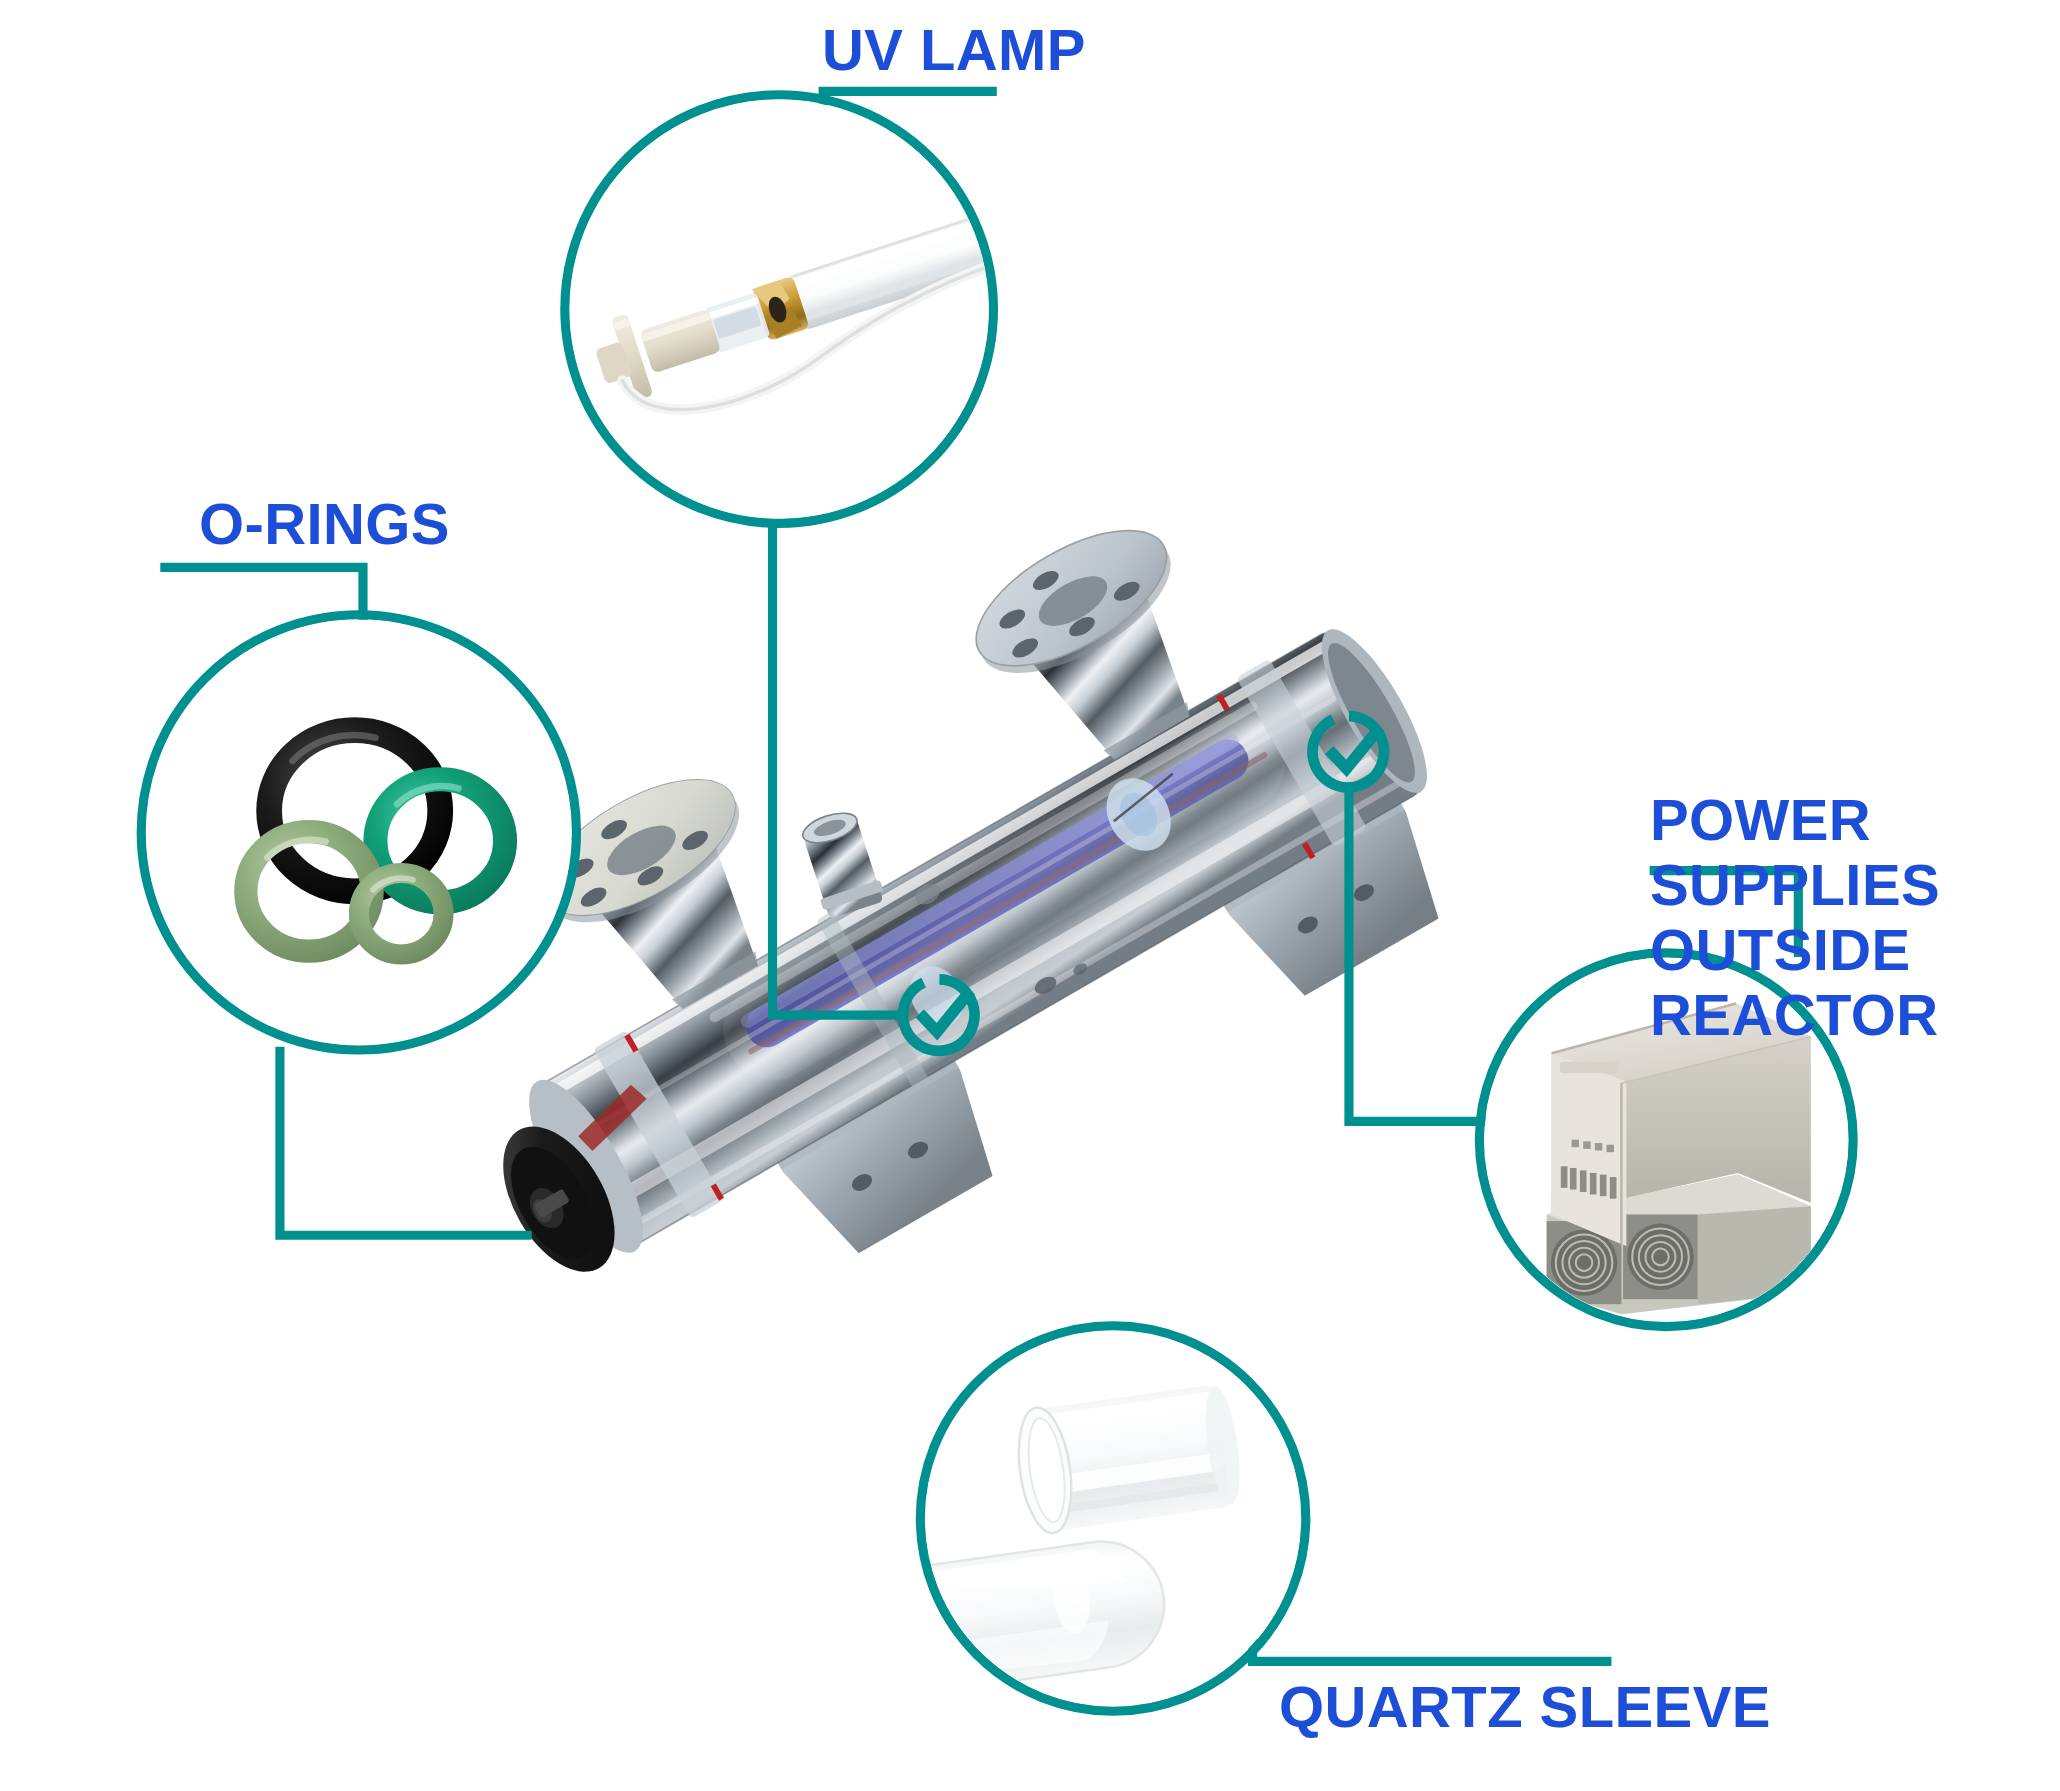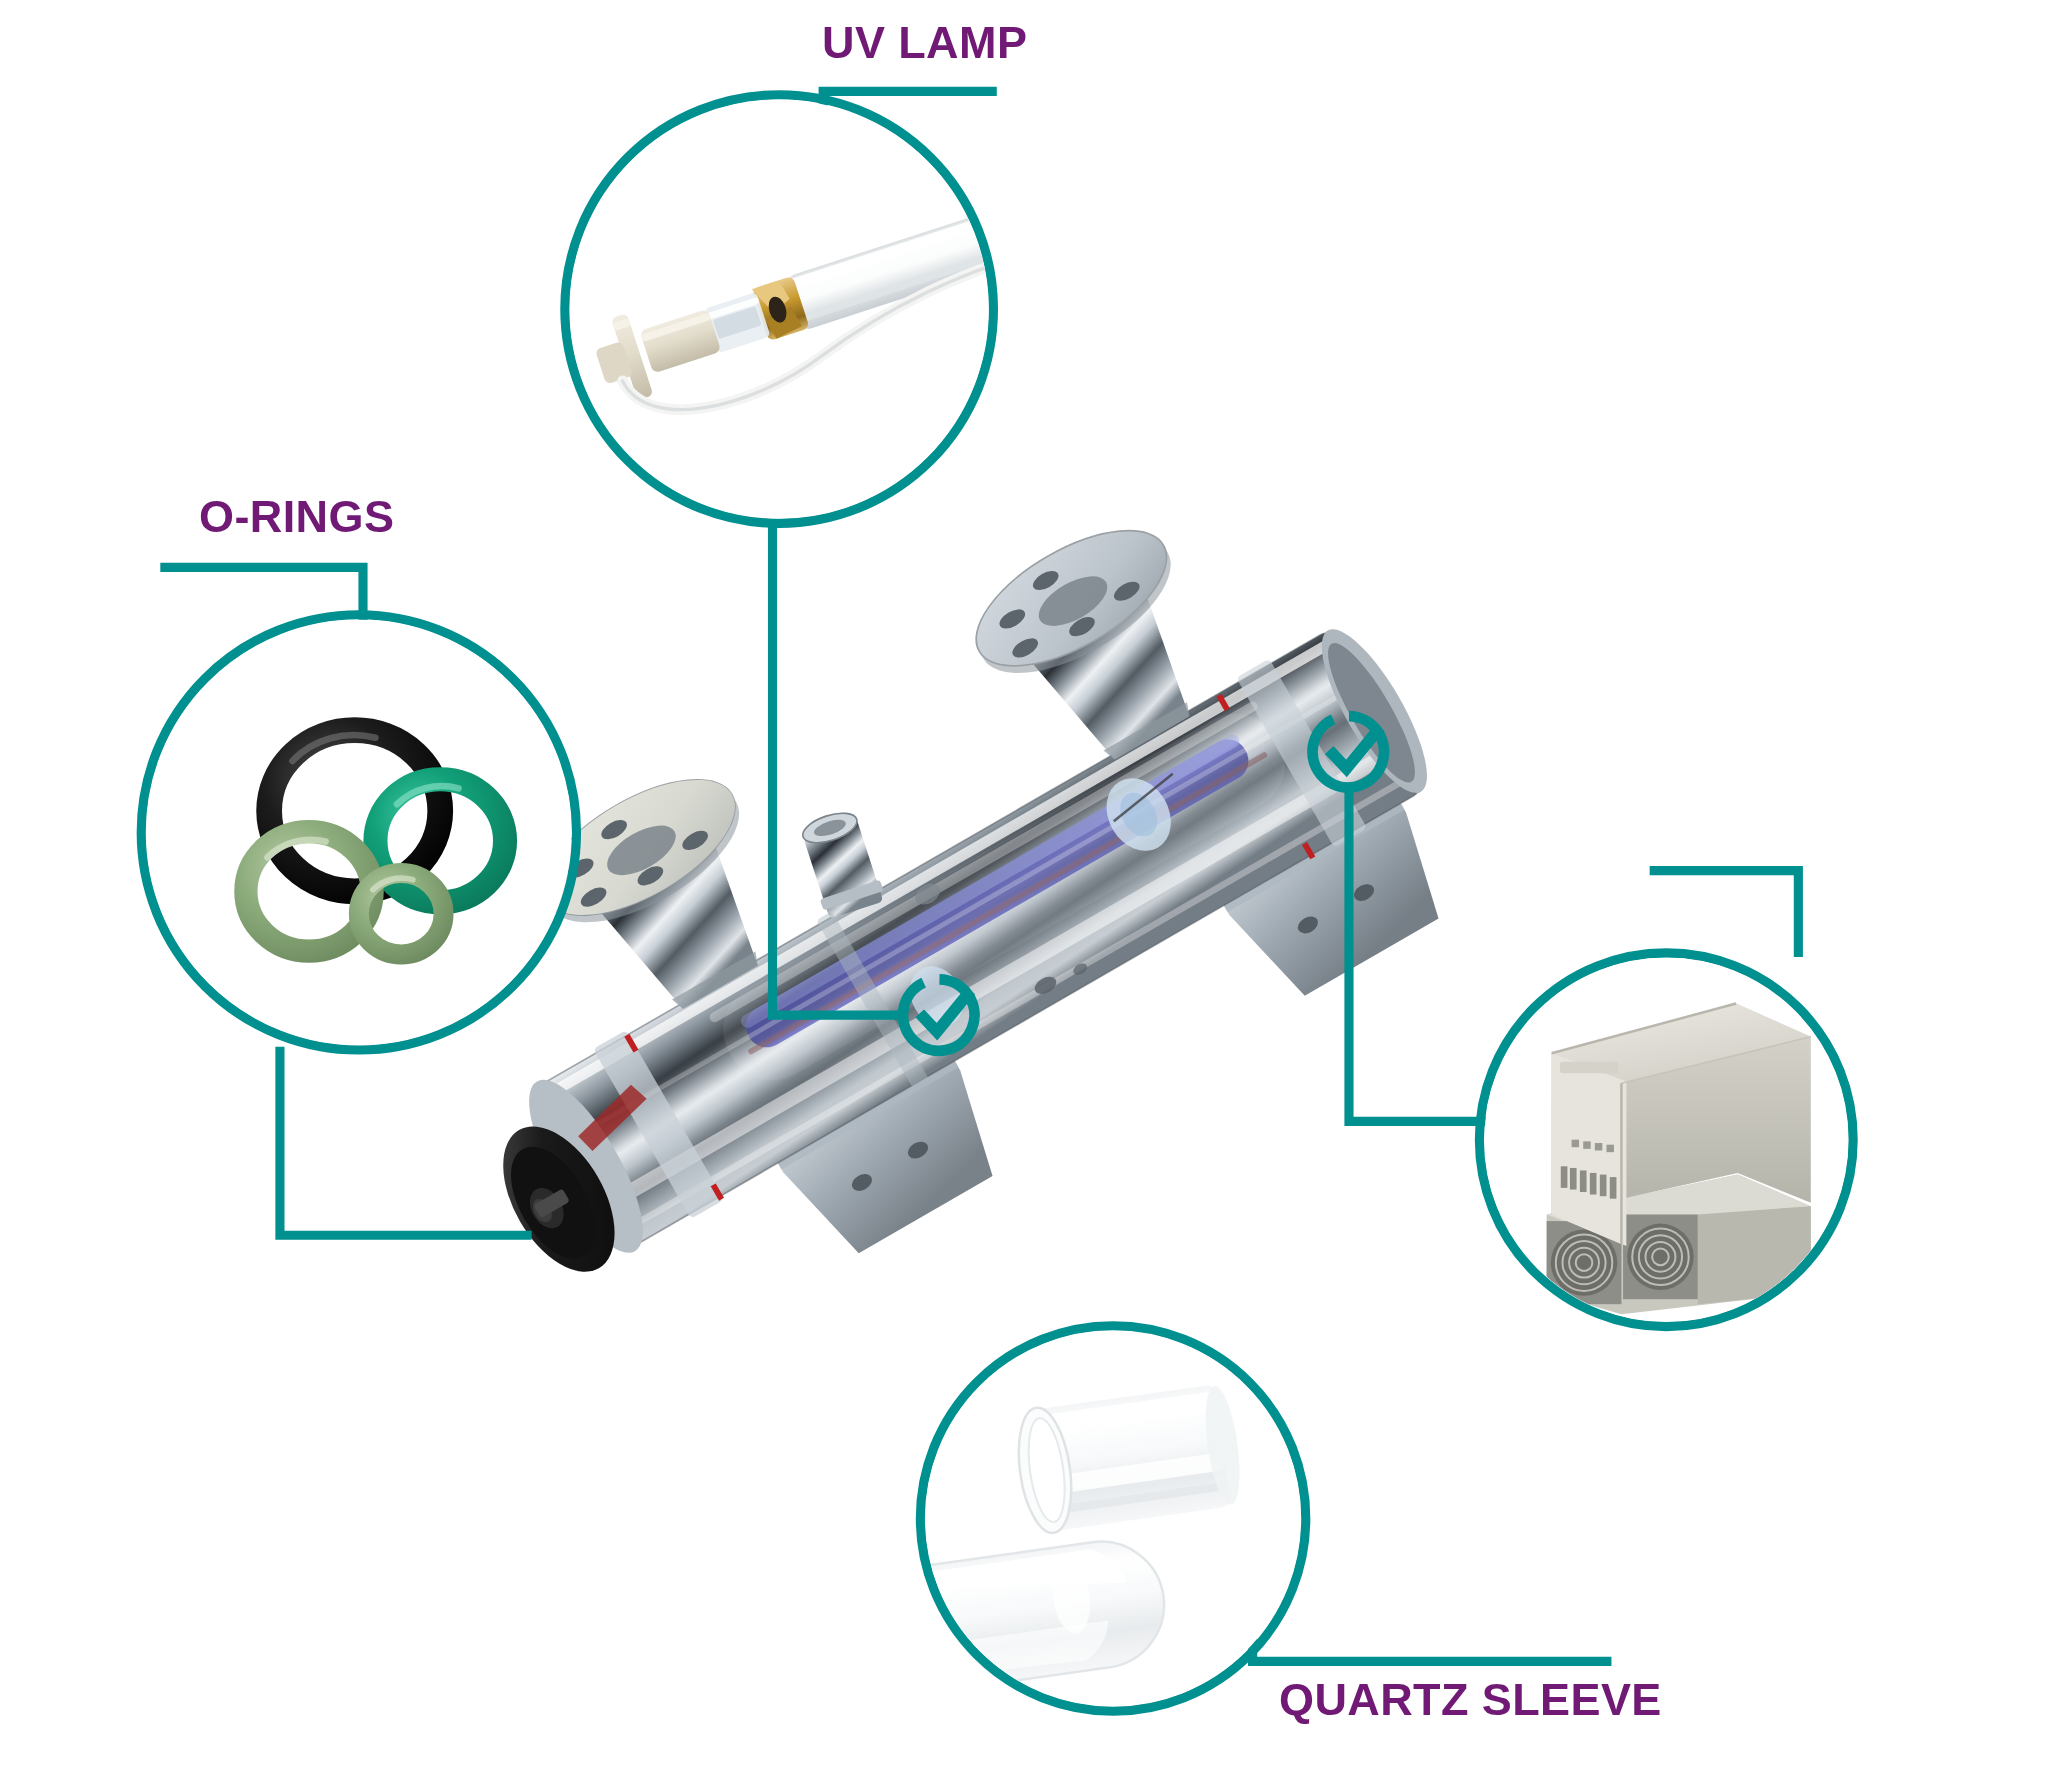--- a/index.html
+++ b/index.html
@@ -18,24 +18,24 @@
     position: absolute;
     left: 0; top: 0;
     width: 2060px;
     height: 1791px;
     background: #ffffff;
   }
   .callout-label {
     position: absolute;
     font-family: "Liberation Sans", sans-serif;
     font-weight: bold;
-    font-size: 45px;
+    font-size: 58px;
     letter-spacing: 0.4px;
     line-height: 1.12;
-    color: #701a75;
+    color: #1d4ed8;
     white-space: pre-line;
   }
   svg.overlay {
     position: absolute;
     left: 0; top: 0;
     width: 2060px;
     height: 1791px;
     pointer-events: none;
   }
 </style>
@@ -470,17 +470,19 @@
     <g>
       <path d="M1624 862 A 43 43 0 1 1 1605 866" fill="none" stroke="#00908f" stroke-width="13" stroke-linecap="butt"></path>
       <path d="M1605 908 L1621 925 L1657 881" fill="none" stroke="#00908f" stroke-width="14" stroke-linecap="square" stroke-linejoin="miter"></path>
     </g>
   </svg>
 
   <div class="callout-label" style="left:822px; top:18.3px;">UV LAMP</div>
 
   <div class="callout-label" style="left:160px; top:492px;margin-left:39px;">O-RINGS</div>
 
+  <div class="callout-label" style="left:1650px; top:788px;">POWER SUPPLIES
+OUTSIDE REACTOR</div>
 
   <div class="callout-label" style="left:1279px; top:1675px;">QUARTZ SLEEVE</div>
 
 </div>
 
 
 </body></html>

